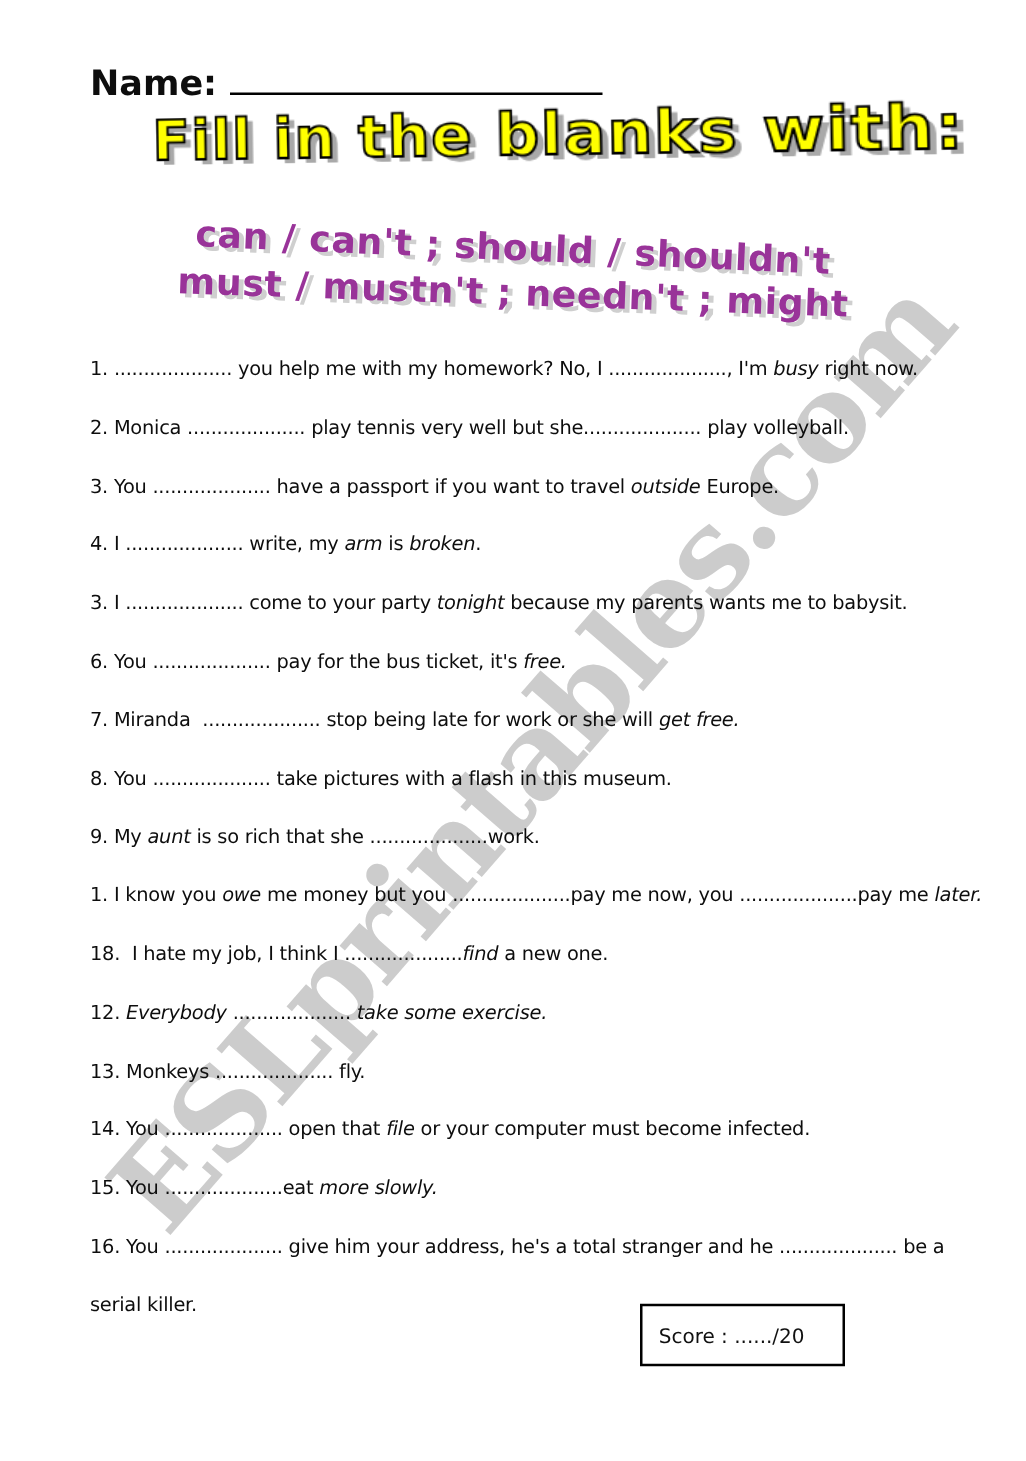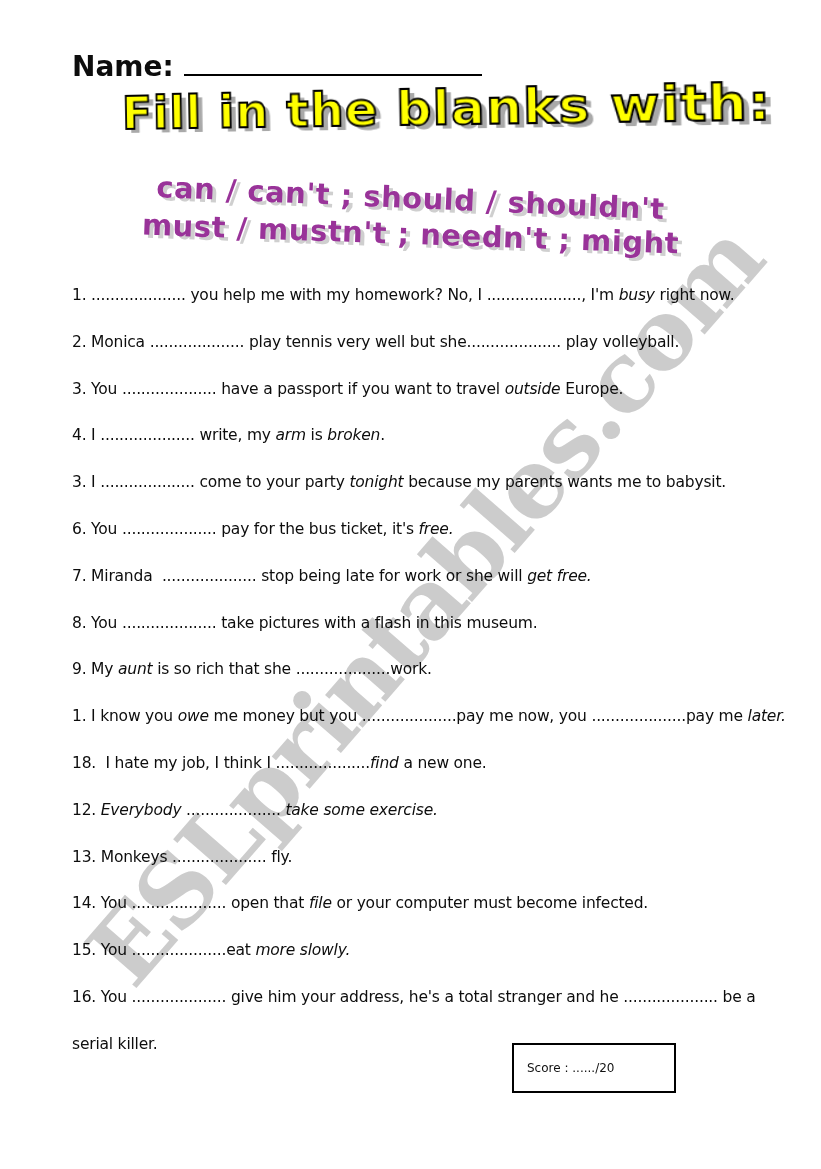--- a/index.html
+++ b/index.html
@@ -95,21 +95,21 @@
   }
   .sentence-row .it { font-style: italic; }
 
   
   .score-box {
     position: absolute; left: 512px; top: 1043px;
     width: 164px; height: 50px;
     border: 2px solid #000;
     display: flex; align-items: center;
     padding-left: 13px;
-    font-size: 12px;
+    font-size: 16px;
     background: #fff;
   }
 </style>
 </head>
 <body>
 
 <div class="watermark">ESLprintables.com</div>
 
 <div class="content">
 

